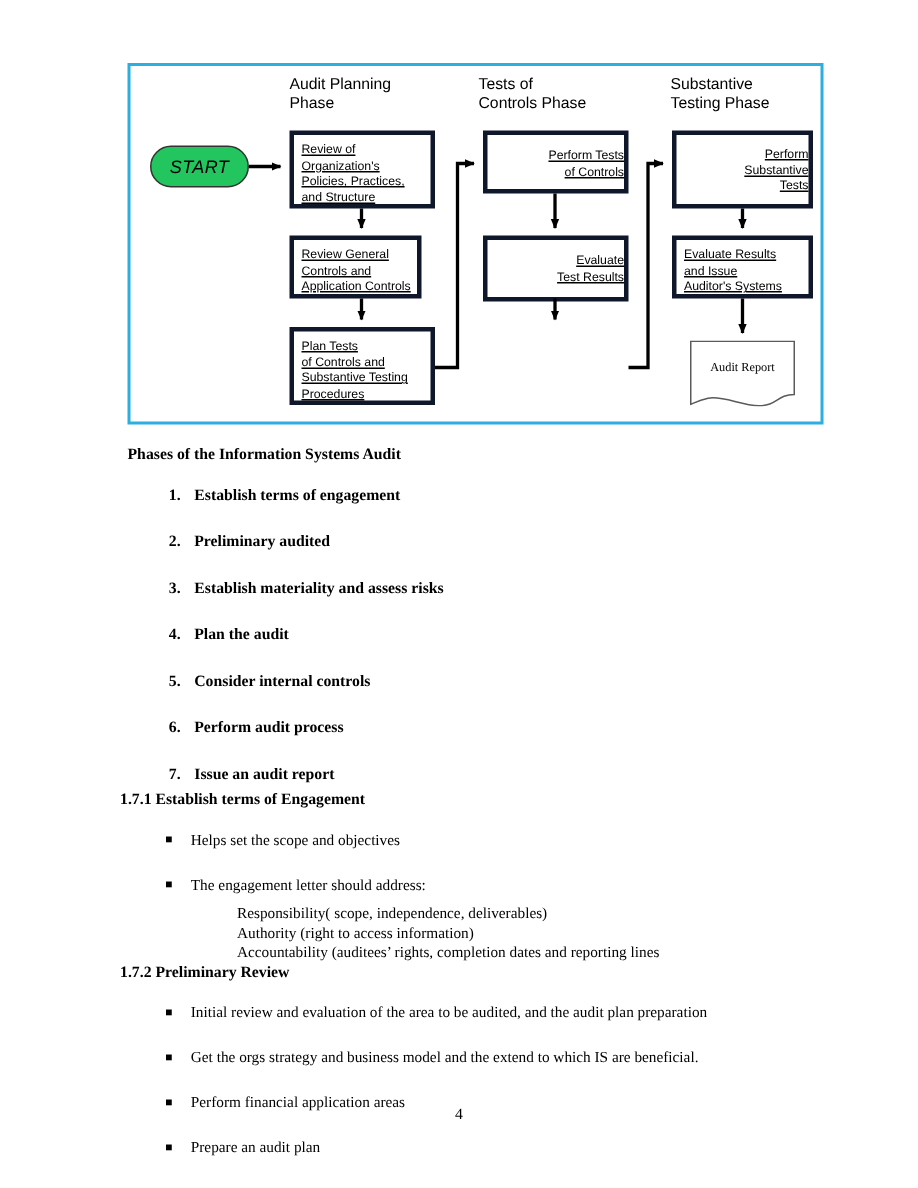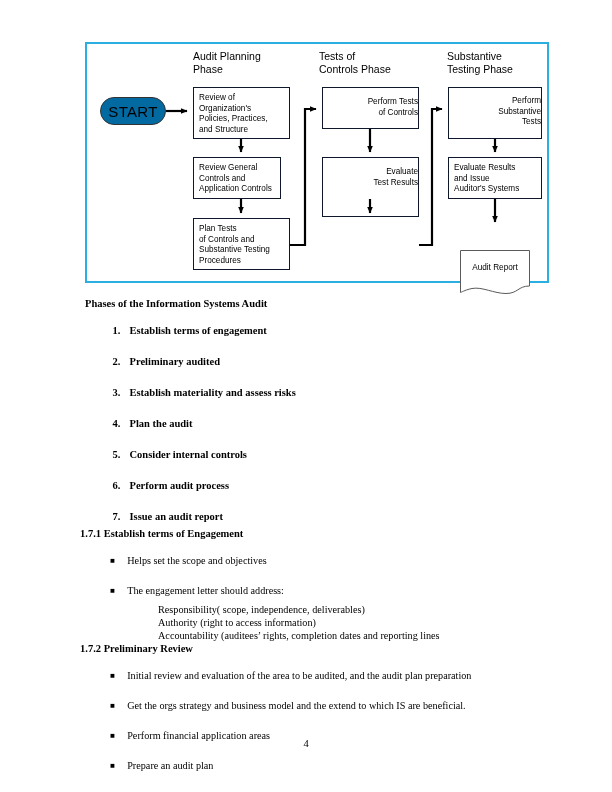--- a/index.html
+++ b/index.html
@@ -40,56 +40,57 @@
     font-size: 10.5px;
     line-height: 13px;
     color: #000;
     text-align: left;
     white-space: pre-line;
   }
 
   .node {
     position: absolute;
     box-sizing: border-box;
-    border: 1px solid #0f172a;
+    border: 3px solid #0f172a;
     background: #ffffff;
     font-family: "Liberation Sans", "DejaVu Sans", sans-serif;
     font-size: 8.2px;
     line-height: 10.6px;
     color: #000;
     padding: 5px 0 0 5px;
     white-space: pre-line;
+    text-decoration: underline;
   }
   .node.center-node {
     text-align: right;
     padding-left: 0;
     padding-right: 0;
   }
 
   .start-node {
     position: absolute;
     box-sizing: border-box;
     border: 1px solid #333333;
     border-radius: 14px;
-    background: #0369a1;
+    background: #22c55e;
     font-family: "Liberation Sans", "DejaVu Sans", sans-serif;
-    font-size: 15px;
+    font-size: 12px;
     color: #000;
     display: flex;
     align-items: center;
     justify-content: center;
     letter-spacing: 0.3px;
+    font-style: italic;
   }
 
   .doc-node {
     position: absolute;
-    font-family: Liberation Sans, sans-serif;
+    font-family: Liberation Serif, serif;
     font-size: 8.2px;
     color: #000;
-    margin-top: 23px;
   }
   .doc-node .doc-label {
     position: absolute;
     left: 0;
     top: 13px;
     width: 100%;
     text-align: center;
   }
 
   .conn {
@@ -181,21 +182,21 @@
     <div class="node" style="left:106px; top:113px; width:88px; height:42px;">Review General
 Controls and
 Application Controls</div>
     <div class="node" style="left:106px; top:174px; width:97px; height:52px;">Plan Tests
 of Controls and
 Substantive Testing
 Procedures</div>
 
     <div class="node center-node" style="left:235px; top:43px; width:97px; height:42px; padding-top:9px;">Perform Tests
 of Controls</div>
-    <div class="node center-node" style="left:235px; top:113px; width:97px; height:60px; padding-top:9px;padding-left:32px;">Evaluate
+    <div class="node center-node" style="left:235px; top:113px; width:97px; height:44px; padding-top:9px;padding-left:32px;">Evaluate
 Test Results</div>
 
     <div class="node center-node" style="left:361px; top:43px; width:94px; height:52px; padding-top:8px;">Perform
 Substantive
 Tests</div>
     <div class="node" style="left:361px; top:113px; width:94px; height:42px;">Evaluate Results
 and Issue
 Auditor's Systems</div>
 
     <div class="doc-node" style="left:373px; top:183px; width:70px; height:44px;">

